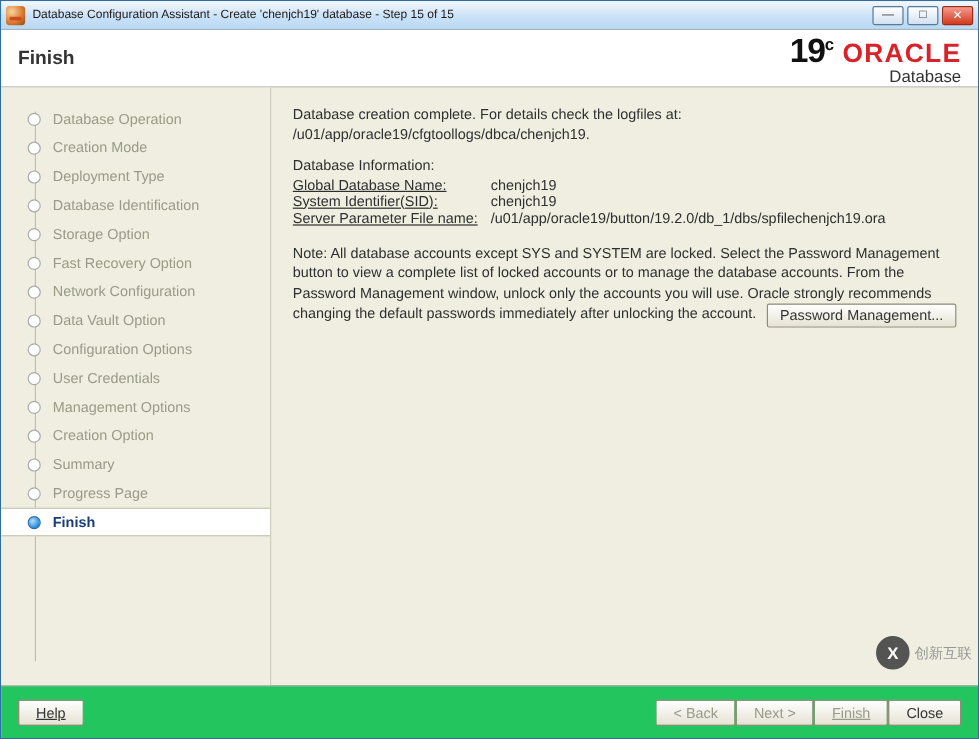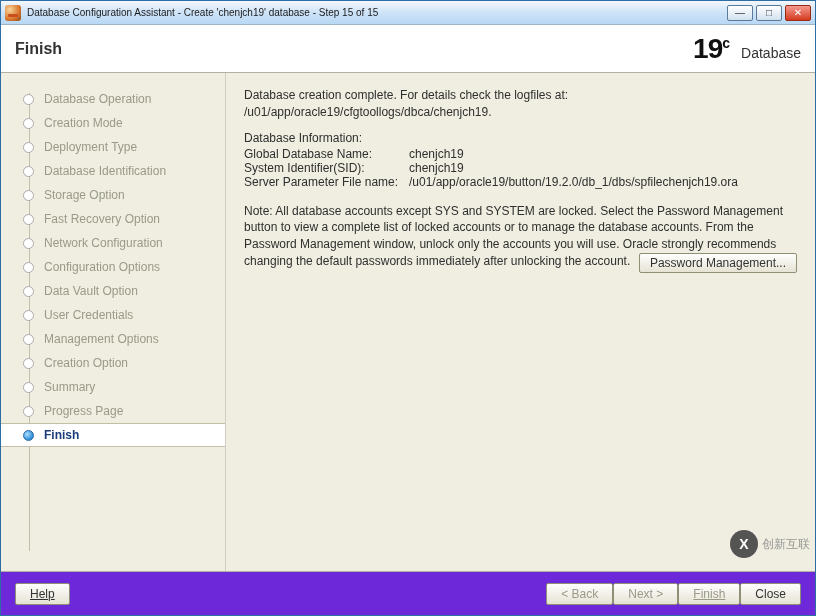--- a/index.html
+++ b/index.html
@@ -108,38 +108,38 @@
     border-color:#2b6ca8;
   }
   .main {
     flex:1;
     padding: 14px 18px;
     color:#2f2f2f;
     position: relative;
   }
   .para { margin-bottom: 10px; line-height: 1.4;}
   .info-row { display:flex; }
-  .info-row .k { width:165px; color:#2f2f2f;}
+  .info-row .k { width:165px; color:#2f2f2f;text-decoration:underline;}
   .info-row .v { flex:1; }
   .section-label { margin-top:8px; margin-bottom:2px;}
   .pwd-btn {
     position:absolute; right:18px; top:180px;
     padding: 2px 10px;
     background: linear-gradient(to bottom,#fefefe,#e6e3d4);
     border:1px solid #8f8f78;
     border-radius:2px;
     font-size:12px;
     color:#333;
   }
   .footer {
     height: 44px;
     border-top:1px solid #b0b0a8;
     display:flex; align-items:center; justify-content:space-between;
     padding: 0 14px;
-    background:#6d28d9;
+    background:#22c55e;
   }
   .ftr-btn {
     padding:3px 14px;
     background: linear-gradient(to bottom,#fefefe,#e6e3d4);
     border:1px solid #8f8f78;
     border-radius:2px;
     font-size:12px;
     color:#333;
   }
   .ftr-btn.disabled { color:#9a9a88; }
@@ -171,20 +171,21 @@
       <div class="win-btn">□</div>
       <div class="win-btn close">✕</div>
     </div>
   </div>
 
   <div class="header">
     <span class="step-title">Finish</span>
     <div class="brand">
       <span class="ver"><span>19</span><sup>c</sup></span>
       <span class="brand-col">
+        <span class="oracle">ORACLE</span>
         <span class="db">Database</span>
       </span>
     </div>
   </div>
 
   <div class="body">
     <div class="sidebar">
       <div class="track"></div>
       <div class="step-item done">
           <span class="dot"></span>
@@ -209,25 +210,25 @@
       <div class="step-item done">
           <span class="dot"></span>
           <span>Fast Recovery Option</span>
         </div>
       <div class="step-item done">
           <span class="dot"></span>
           <span>Network Configuration</span>
         </div>
       <div class="step-item done">
           <span class="dot"></span>
+          <span>Data Vault Option</span>
+        </div>
+      <div class="step-item done">
+          <span class="dot"></span>
           <span>Configuration Options</span>
-        </div>
-      <div class="step-item done">
-          <span class="dot"></span>
-          <span>Data Vault Option</span>
         </div>
       <div class="step-item done">
           <span class="dot"></span>
           <span>User Credentials</span>
         </div>
       <div class="step-item done">
           <span class="dot"></span>
           <span>Management Options</span>
         </div>
       <div class="step-item done">

